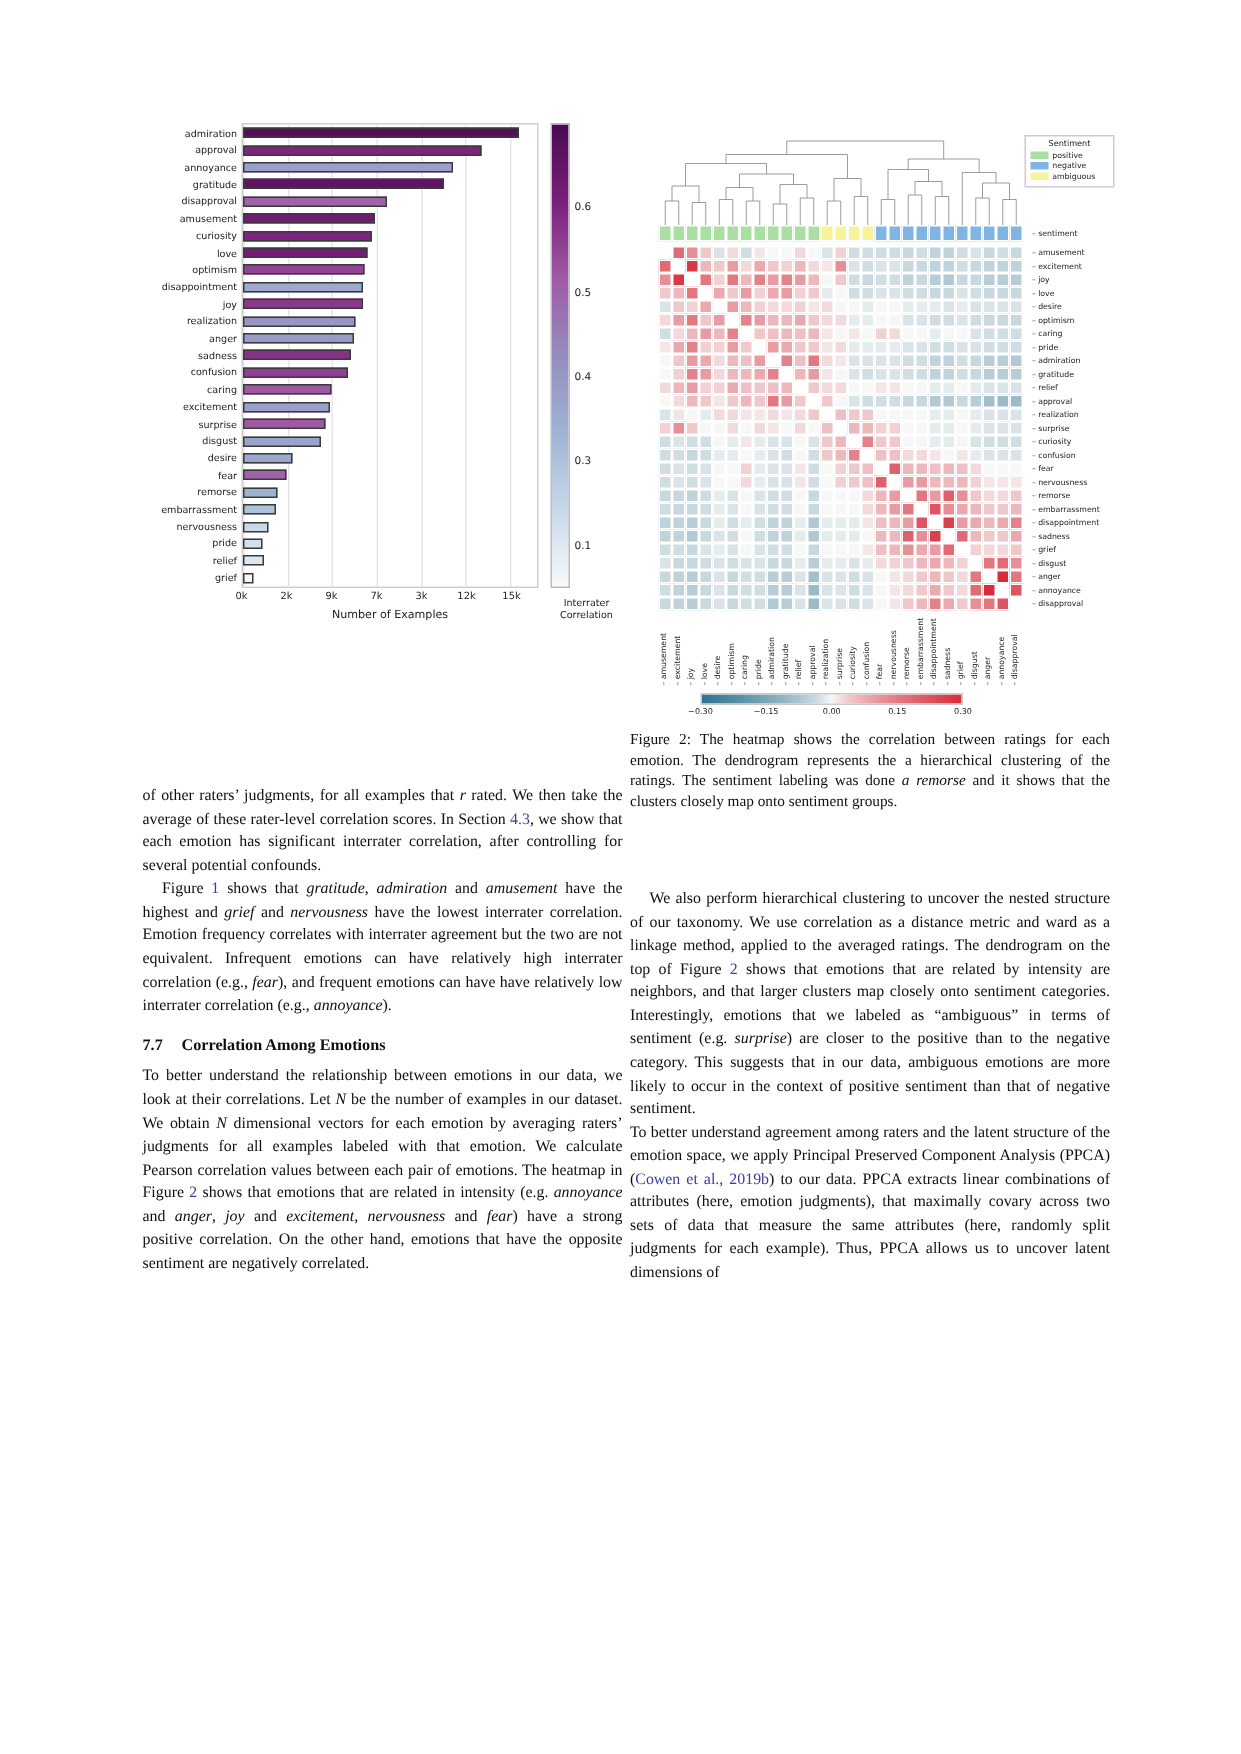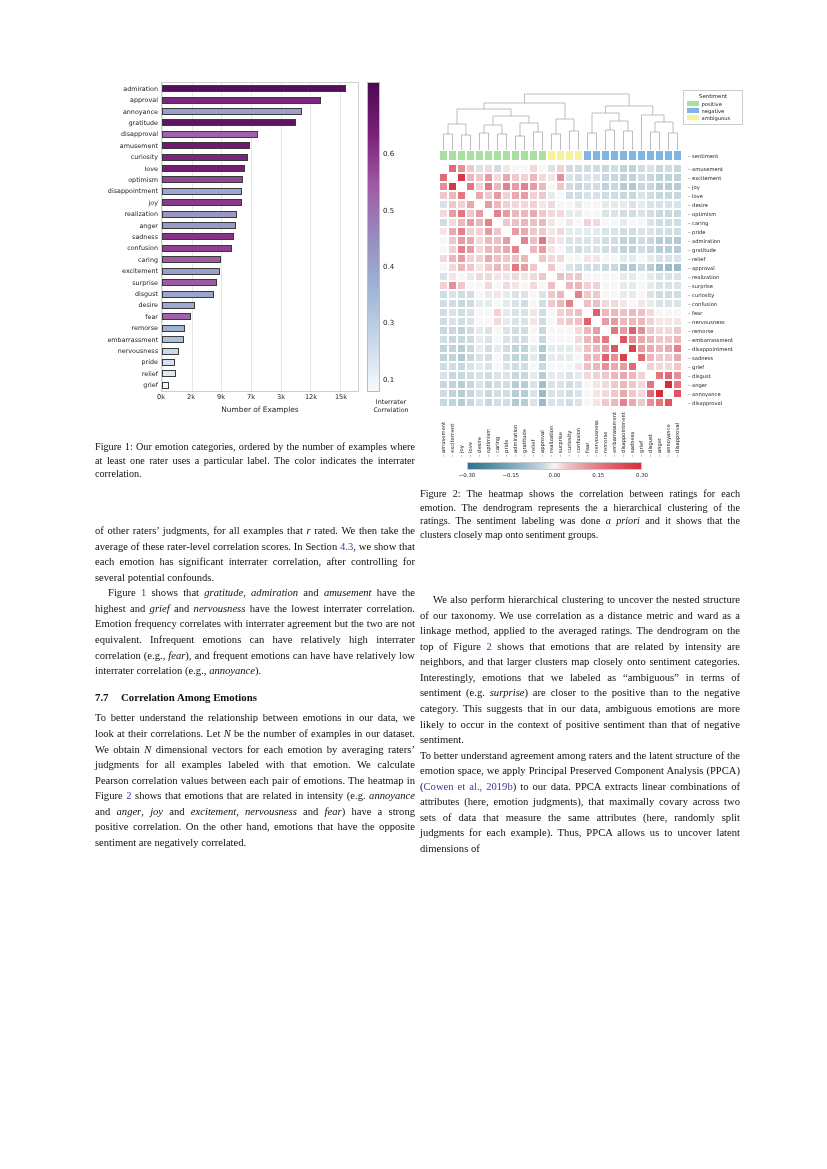--- a/index.html
+++ b/index.html
@@ -21,21 +21,21 @@
   .f1-xaxis{position:relative;margin-left:66px;width:198px;height:12px;}
   .f1-xaxis span{position:absolute;top:1px;transform:translateX(-50%);
                  font-family:"DejaVu Sans",sans-serif;font-size:6.6px;color:#222;}
   .f1-xlabel{margin-left:66px;width:198px;text-align:center;
              font-family:"DejaVu Sans",sans-serif;font-size:7.4px;color:#222;margin-top:1px;}
 
   .cbar1{position:absolute;left:272px;top:0;width:13px;height:310px;
          border:1px solid #bbb;box-sizing:border-box;}
   .cbar1-ticks{position:absolute;left:288px;top:0;height:310px;width:34px;}
   .cbar1-ticks span{position:absolute;left:0;transform:translateY(-50%);
-                    font-family:"DejaVu Sans",sans-serif;font-size:7px;color:#222;margin-top:16px;}
+                    font-family:"DejaVu Sans",sans-serif;font-size:7px;color:#222;}
   .cbar1-title{position:absolute;left:268px;top:316px;width:56px;text-align:center;
                font-family:"DejaVu Sans",sans-serif;font-size:6.4px;color:#222;line-height:1.25;}
 
   
   .f2{position:relative;width:320px;height:390px;}
   .dendro{position:absolute;left:14px;top:2px;width:243px;height:62px;}
   .sentbar{position:absolute;left:14px;top:64px;width:243px;height:11px;display:flex;}
   .sentbar i{flex:1 1 0;height:100%;border:0.4px solid #fff;box-sizing:border-box;}
   .hm{position:absolute;left:14px;top:78px;width:243px;height:243px;
       display:grid;}
@@ -1101,22 +1101,21 @@
     <div class="cbar2" id="cbar2" style="background: linear-gradient(to right, rgb(44, 115, 145) 0%, rgb(63, 127, 154) 6.25%, rgb(82, 140, 164) 12.5%, rgb(102, 153, 174) 18.75%, rgb(124, 167, 185) 25%, rgb(147, 182, 197) 31.25%, rgb(172, 198, 209) 37.5%, rgb(202, 217, 224) 43.75%, rgb(247, 247, 247) 50%, rgb(240, 202, 205) 56.25%, rgb(235, 173, 178) 62.5%, rgb(231, 147, 155) 68.75%, rgb(227, 124, 133) 75%, rgb(223, 103, 114) 81.25%, rgb(220, 83, 95) 87.5%, rgb(217, 64, 77) 93.75%, rgb(214, 45, 60) 100%);"></div>
     <div class="cbar2-ticks" id="cbar2ticks">
         <span style="left: 0px;">−0.30</span>
         <span style="left: 43.75px;">−0.15</span>
         <span style="left: 87.5px;">0.00</span>
         <span style="left: 131.25px;">0.15</span>
         <span style="left: 175px;">0.30</span>
       </div>
   </div>
 
-  <div class="caption cap1">Figure 1: Our emotion categories, ordered by the number of examples where at least one rater uses a particular label. The color indicates the interrater correlation.</div>
-  <div class="caption cap2" id="cap2"><span>Figure 2: The heatmap shows the correlation between ratings for each emotion. The dendrogram represents the a hierarchical clustering of the ratings. The sentiment labeling was done </span><span class="it">a priori</span><span> and it shows that the clusters closely map onto sentiment groups.</span></div>
+  <div class="caption cap2" id="cap2"><span>Figure 2: The heatmap shows the correlation between ratings for each emotion. The dendrogram represents the a hierarchical clustering of the ratings. The sentiment labeling was done </span><span class="it">a remorse</span><span> and it shows that the clusters closely map onto sentiment groups.</span></div>
 
   <div class="col colL">
     <p class="noind"><span>of other raters’ judgments, for all examples that </span><span class="it">r</span><span> rated. We then take the average of these rater-level correlation scores. In Section </span><span class="lnk">4.3</span><span>, we show that each emotion has significant interrater correlation, after controlling for several potential confounds.</span></p>
 
     <p><span>Figure </span><span class="lnk">1</span><span> shows that </span><span class="it">gratitude</span><span>, </span><span class="it">admiration</span><span> and </span><span class="it">amusement</span><span> have the highest and </span><span class="it">grief</span><span> and </span><span class="it">nervousness</span><span> have the lowest interrater correlation. Emotion frequency correlates with interrater agreement but the two are not equivalent. Infrequent emotions can have relatively high interrater correlation (e.g., </span><span class="it">fear</span><span>), and frequent emotions can have have relatively low interrater correlation (e.g., </span><span class="it">annoyance</span><span>).</span></p>
 
     <h3><span class="num">7.7</span><span>Correlation Among Emotions</span></h3>
 
     <p class="noind"><span>To better understand the relationship between emotions in our data, we look at their correlations. Let </span><span class="it">N</span><span> be the number of examples in our dataset. We obtain </span><span class="it">N</span><span> dimensional vectors for each emotion by averaging raters’ judgments for all examples labeled with that emotion. We calculate Pearson correlation values between each pair of emotions. The heatmap in Figure </span><span class="lnk">2</span><span> shows that emotions that are related in intensity (e.g. </span><span class="it">annoyance</span><span> and </span><span class="it">anger</span><span>, </span><span class="it">joy</span><span> and </span><span class="it">excitement</span><span>, </span><span class="it">nervousness</span><span> and </span><span class="it">fear</span><span>) have a strong positive correlation. On the other hand, emotions that have the opposite sentiment are negatively correlated.</span></p>
   </div>

